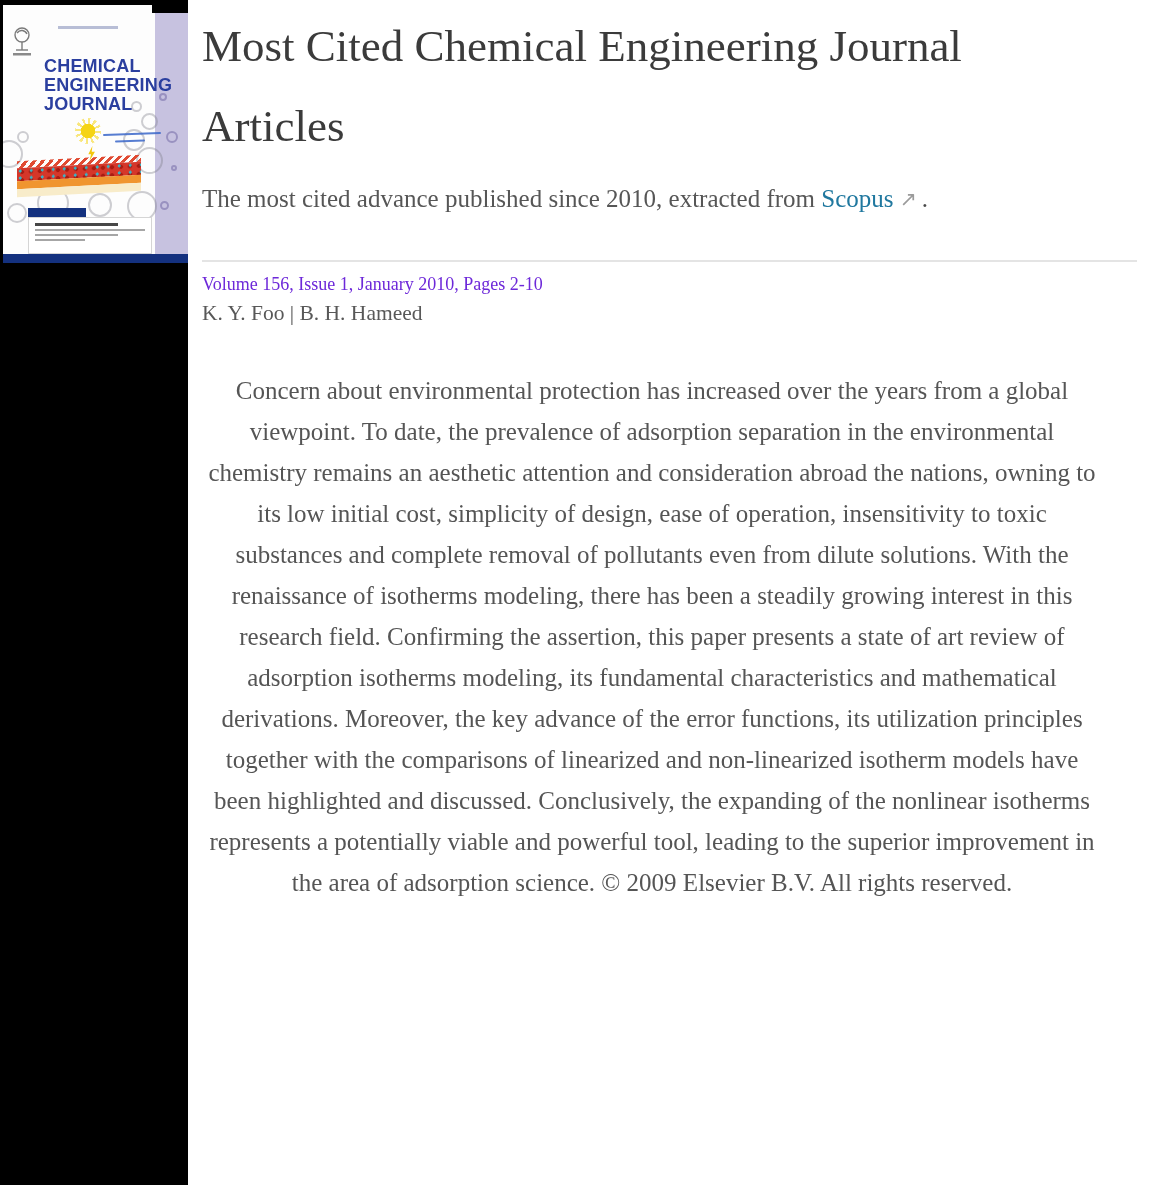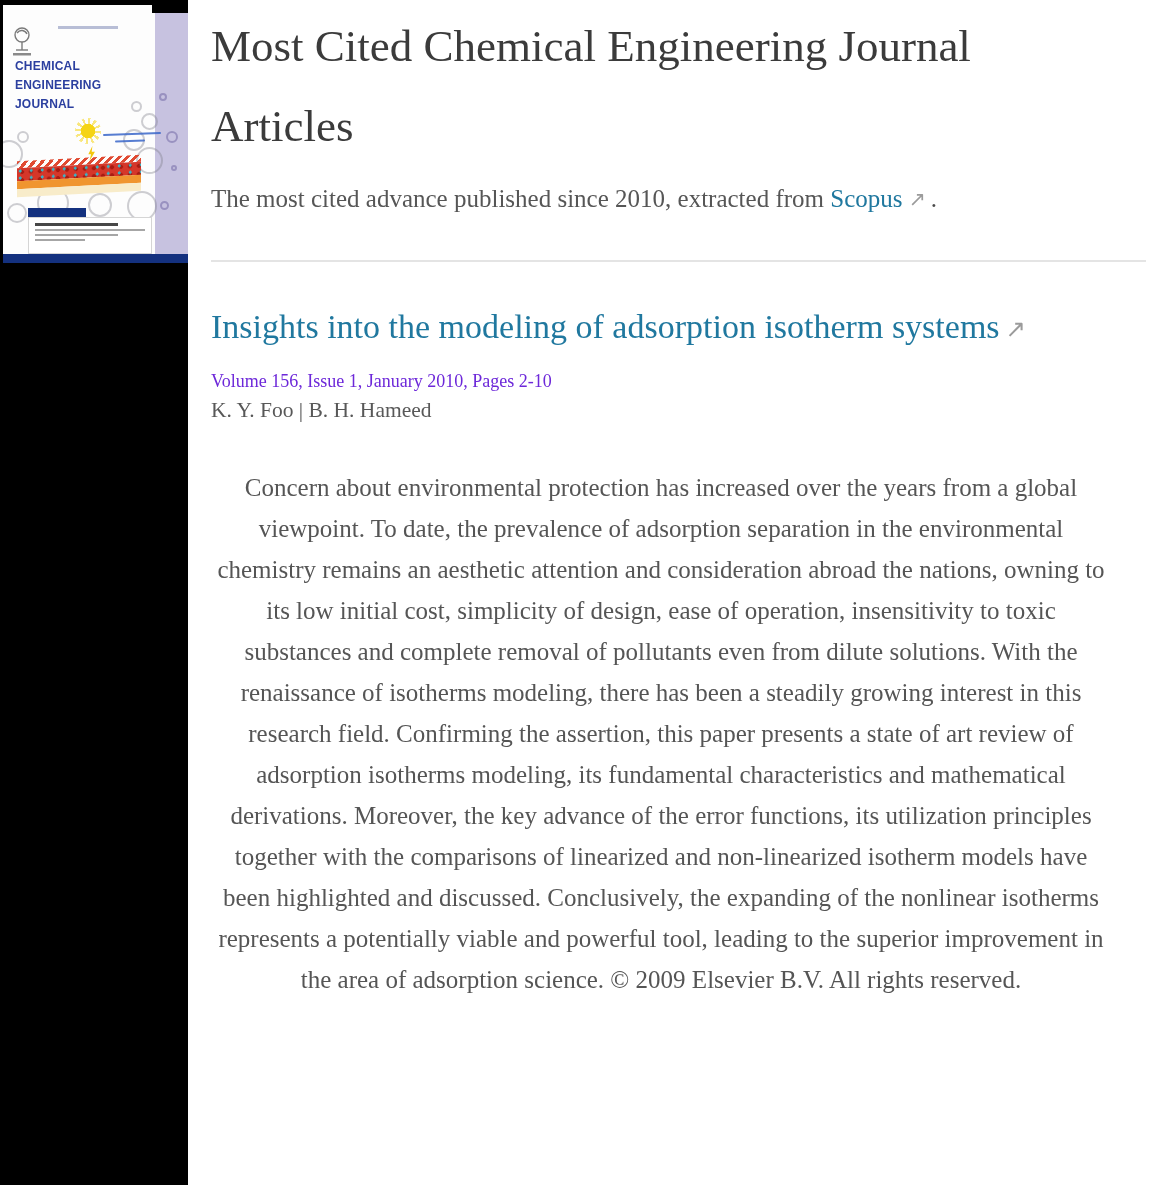--- a/index.html
+++ b/index.html
@@ -23,23 +23,23 @@
 
   
   .left-col{position:absolute;left:0;top:0;width:188px;height:1185px;background:var(--page-black);}
   .cover{position:absolute;left:3px;top:5px;width:185px;height:258px;background:#fdfdfd;overflow:hidden;cursor:pointer;}
   .cover-stripe{position:absolute;right:0;top:0;bottom:9px;width:33px;background:var(--cover-stripe);}
   .cover-topblack{position:absolute;right:0;top:0;width:36px;height:8px;background:#000;}
   .cover-bottom-band{position:absolute;left:0;right:0;bottom:0;height:9px;background:var(--cover-navy);}
   .elsevier-logo{position:absolute;left:6px;top:20px;width:26px;height:32px;}
   .issue-line{position:absolute;left:55px;top:21px;width:60px;height:3px;background:#9aa3c4;opacity:.7;}
   .cover-title{
-    position:absolute;left:12px;top:52px;
+    position:absolute;left:41px;top:52px;
     font-family:"Liberation Sans","DejaVu Sans",sans-serif;
-    font-weight:bold;font-size:12px;line-height:19px;letter-spacing:.2px;
+    font-weight:bold;font-size:18px;line-height:19px;letter-spacing:.2px;
     color:var(--cover-blue);
   }
   .cover-title span{display:block;}
   .bubble{position:absolute;border-radius:50%;border:2px solid rgba(125,125,138,.38);}
   .bubble.purple{border-color:rgba(115,105,165,.55);}
   .sun{
     position:absolute;left:72px;top:113px;width:26px;height:26px;border-radius:50%;
     background:
       radial-gradient(circle at center,#f5d414 0 7px,rgba(0,0,0,0) 7.5px),
       repeating-conic-gradient(rgba(245,212,20,.55) 0 12deg,rgba(0,0,0,0) 12deg 30deg);
@@ -59,21 +59,21 @@
   .slab-orange{height:8px;background:#f0952f;}
   .slab-cream{height:8px;background:#f8ecca;}
   .feature-tag{position:absolute;left:25px;top:203px;width:58px;height:9px;background:var(--cover-navy);}
   .feature-box{position:absolute;left:25px;top:212px;width:124px;height:37px;background:#fff;border:1px solid #d5d5d5;padding:5px 6px;}
   .fb-bar{height:2px;background:#a6a6a6;margin-bottom:3px;}
   .fb-bar.dark{height:3px;background:#474747;}
   .fb-bar.short{width:45%;}
   .fb-bar.mid{width:75%;}
 
   
-  .main{position:absolute;left:188px;top:0;width:974px;padding-left:23px;}
+  .main{position:absolute;left:188px;top:0;width:974px;padding-left:14px;}
   .page-title{
     margin:6px 0 0;max-width:790px;
     font-size:45px;line-height:80px;font-weight:400;color:var(--heading);
   }
   .subtitle{margin:16px 0 0;font-size:25px;line-height:34px;color:var(--body-text);}
   a.text-link{color:var(--link-blue);text-decoration:none;cursor:pointer;}
   .ext-arrow{
     color:#9b9b9b;font-family:"DejaVu Sans","Liberation Sans",sans-serif;
     font-size:.82em;position:relative;top:-1px;margin-left:6px;
   }
@@ -156,21 +156,20 @@
   </div>
 
   <div class="main">
     <h1 class="page-title">Most Cited Chemical Engineering Journal Articles</h1>
 
     <p class="subtitle"><span>The most cited advance published since 2010, extracted from </span><a class="text-link">Scopus</a><span class="ext-arrow">↗</span><span class="suffix-dot">.</span></p>
 
     <hr class="divider">
 
     <div>
-      <h2 class="article-title"><a class="text-link">Insights into the modeling of adsorption isotherm systems</a><span class="ext-arrow">↗</span></h2>
 
       <p class="meta-line">Volume 156, Issue 1, January 2010, Pages 2-10</p>
       <p class="authors-line">K. Y. Foo | B. H. Hameed</p>
 
       <p class="abstract">Concern about environmental protection has increased over the years from a global viewpoint. To date, the prevalence of adsorption separation in the environmental chemistry remains an aesthetic attention and consideration abroad the nations, owning to its low initial cost, simplicity of design, ease of operation, insensitivity to toxic substances and complete removal of pollutants even from dilute solutions. With the renaissance of isotherms modeling, there has been a steadily growing interest in this research field. Confirming the assertion, this paper presents a state of art review of adsorption isotherms modeling, its fundamental characteristics and mathematical derivations. Moreover, the key advance of the error functions, its utilization principles together with the comparisons of linearized and non-linearized isotherm models have been highlighted and discussed. Conclusively, the expanding of the nonlinear isotherms represents a potentially viable and powerful tool, leading to the superior improvement in the area of adsorption science. © 2009 Elsevier B.V. All rights reserved.</p>
     </div>
   </div>
 
 </div>
 

